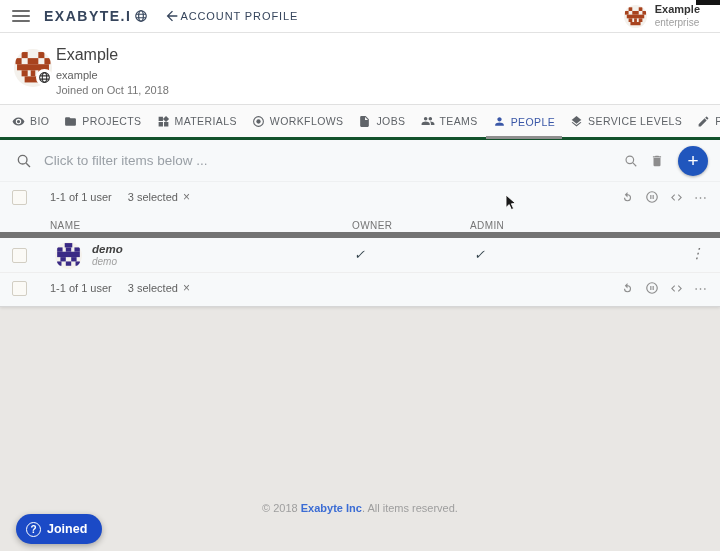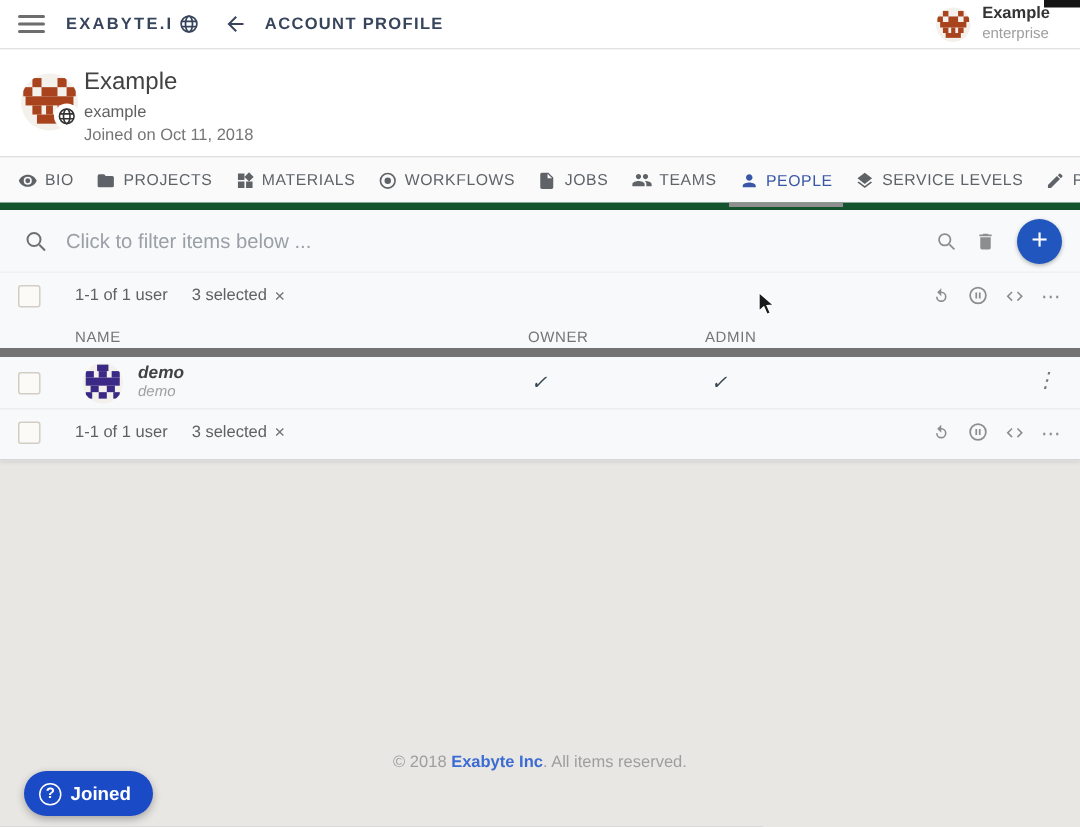--- a/index.html
+++ b/index.html
@@ -12,24 +12,24 @@
   svg { display:block; }
 
   
   .app-bar {
     position:absolute; top:0; left:0; right:0; height:33px;
     background:#ffffff; border-bottom:1px solid #e2e2e2;
     display:flex; align-items:center; padding:0 10px 0 12px;
   }
   .hamburger { width:18px; height:12px; display:flex; flex-direction:column; justify-content:space-between; cursor:pointer; margin-right:14px; }
   .hamburger i { display:block; height:2px; background:#6d6d6d; border-radius:1px; }
-  .logo { display:flex; align-items:center; gap:3px; font-size:11px; font-weight:700; letter-spacing:1.5px; color:#36455c;justify-content:flex-end; }
+  .logo { display:flex; align-items:center; gap:3px; font-size:14px; font-weight:700; letter-spacing:1.5px; color:#36455c;justify-content:flex-end; }
   .logo svg { color:#36455c; }
   .back-btn { margin-left:16px; color:#36455c; cursor:pointer; }
-  .page-title { margin-left:12px; font-size:11px; font-weight:700; letter-spacing:0.9px; color:#36455c; }
+  .page-title { margin-left:0; font-size:11px; font-weight:400; letter-spacing:0.9px; color:#36455c; }
   .appbar-right { margin-left:auto; display:flex; align-items:center; gap:8px; margin-right:10px; }
   .acct-text { line-height:1.2; }
   .acct-name { font-size:11px; font-weight:700; color:#333; }
   .acct-plan { font-size:10px; color:#9e9e9e; }
   .corner-strip { position:absolute; top:0; right:0; width:24px; height:5px; background:#141414; }
 
   
   .avatar { border-radius:50%; overflow:hidden; background:#f4f1ec; flex:0 0 auto; }
   .avatar svg { width:100%; height:100%; }
 
@@ -44,21 +44,21 @@
     position:absolute; left:22px; top:20px; width:17px; height:17px;
     background:#fff; border-radius:50%; display:flex; align-items:center; justify-content:center; color:#333;
   }
   .profile-name { position:absolute; left:56px; top:13px; font-size:16px; color:#424242; }
   .profile-username { position:absolute; left:56px; top:36px; font-size:11px; color:#616161; }
   .profile-joined { position:absolute; left:56px; top:51px; font-size:11px; color:#757575; }
 
   
   .tabs {
     position:absolute; top:105px; left:0; right:0; height:35px;
-    background:#fafafa; border-bottom:5px solid #14532d;
+    background:#fafafa; border-bottom:3px solid #14532d;
     display:flex; align-items:center; padding:0 12px;
   }
   .tab { position:relative; display:flex; align-items:center; gap:5px; margin-right:15px;
          font-size:10.5px; letter-spacing:0.4px; color:#5f6368; white-space:nowrap; cursor:pointer; }
   .tab svg { color:#5f6368; }
   .tab.active { color:#3a57a7;align-items:flex-end; }
   .tab.active svg { color:#3a57a7; }
   .tab.active::after { content:""; position:absolute; left:-7px; right:-7px; bottom:-11px; height:3px; background:#8f8f8f; }
   .tab.pref { margin-left:auto; margin-right:2px; }
 

